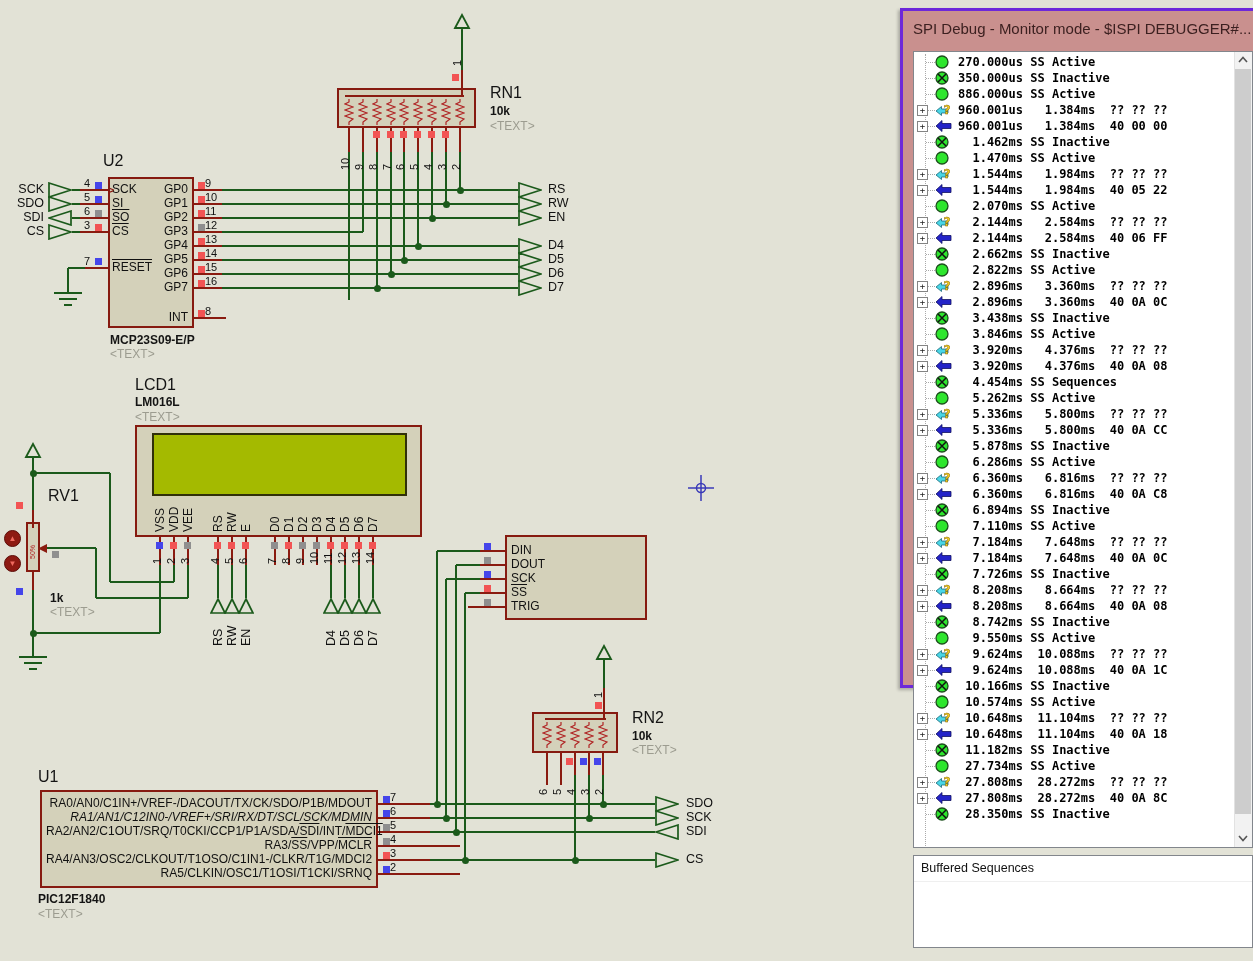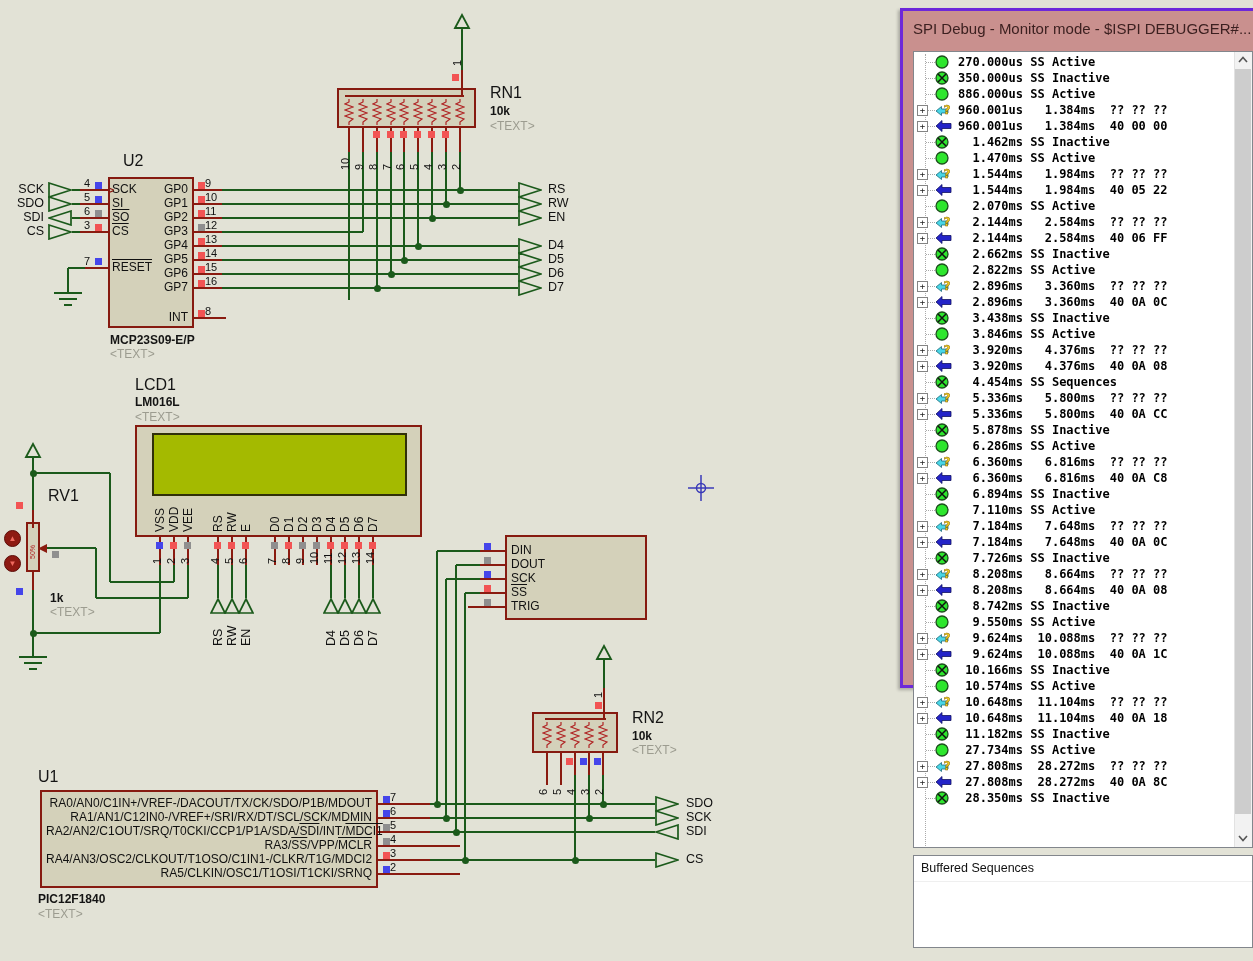--- a/index.html
+++ b/index.html
@@ -58,21 +58,21 @@
   #bufpanel{position:absolute;left:10px;top:844px;width:340px;height:93px;background:#fff;
             border:1px solid #82868c;box-sizing:border-box}
   #bufhdr{position:absolute;left:7px;top:5px;font-size:12.5px;color:#111}
   #bufsep{position:absolute;left:0;top:25px;width:100%;border-top:1px solid #efefef}
 </style>
 </head>
 <body>
 
 <div id="canvas">
 
-  <div class="ref" style="left:123px;top:152px">U2</div>
+  <div class="ref" style="left:103px;top:152px">U2</div>
   <div class="body" style="left:108px;top:177px;width:86px;height:151px"></div>
   <div class="val" style="left:110px;top:333px">MCP23S09-E/P</div>
   <div class="txt" style="left:110px;top:347px">&lt;TEXT&gt;</div>
   <div class="pinnum" style="left:108px;top:184px;color:#8a1b10;font-weight:bold">&gt;</div>
 
   <div class="body" style="left:337px;top:88px;width:139px;height:40px"></div>
   <div class="ref" style="left:490px;top:84px">RN1</div>
   <div class="val" style="left:490px;top:104px">10k</div>
   <div class="txt" style="left:490px;top:119px">&lt;TEXT&gt;</div>
 
@@ -518,21 +518,21 @@
     <div class="pinname" style="left: 511px; top: 543px;">DIN</div>
     <div class="pinname" style="left: 511px; top: 557px;">DOUT</div>
     <div class="pinname" style="left: 511px; top: 571px;">SCK</div>
     <div class="pinname" style="left: 511px; top: 585px;"><span class="ov">SS</span></div>
     <div class="pinname" style="left: 511px; top: 599px;">TRIG</div>
     <svg width="9" height="9" style="position: absolute; left: 38px; top: 544px;">
       <polygon points="9,0 0,4.5 9,9" fill="#8a1b10"></polygon>
     </svg>
     <div class="u1row" style="top: 796px;"><span>RA0/AN0/C1IN+/VREF-/DACOUT/TX/CK/SDO/P1B/MDOUT</span></div>
     <div class="pinnum" style="left: 390px; top: 791px;">7</div>
-    <div class="u1row" style="top: 810px;"><span>RA1/AN1/C12IN0-/VREF+/SRI/RX/DT/SCL/SCK/MDMIN</span></div>
+    <div class="u1row" style="top: 810px; font-style: italic;"><span>RA1/AN1/C12IN0-/VREF+/SRI/RX/DT/SCL/SCK/MDMIN</span></div>
     <div class="pinnum" style="left: 390px; top: 805px;">6</div>
     <div class="u1row" style="top: 824px;"><span>RA2/AN2/C1OUT/SRQ/T0CKI/CCP1/P1A/SDA/</span><span class="ov">SDI</span><span>/INT/</span><span class="ov">MDCI1</span></div>
     <div class="pinnum" style="left: 390px; top: 819px;">5</div>
     <div class="u1row" style="top: 838px;"><span>RA3/</span><span class="ov">SS</span><span>/VPP/</span><span class="ov">MCLR</span></div>
     <div class="pinnum" style="left: 390px; top: 833px;">4</div>
     <div class="u1row" style="top: 852px;"><span>RA4/AN3/OSC2/CLKOUT/T1OSO/C1IN1-/CLKR/T1G/MDCI2</span></div>
     <div class="pinnum" style="left: 390px; top: 847px;">3</div>
     <div class="u1row" style="top: 866px;"><span>RA5/CLKIN/OSC1/T1OSI/T1CKI/SRNQ</span></div>
     <div class="pinnum" style="left: 390px; top: 861px;">2</div>
   </div>
@@ -704,20 +704,27 @@
             </svg></span>
           <span class="t">  3.920ms   4.376ms  40 0A 08</span>
         </div>
         <div class="row">
           <div class="hdot"></div>
           <span class="icon"><svg width="14" height="14">
               <circle cx="7" cy="7" r="6" fill="#2de62d" stroke="#1c4f1c" stroke-width="1.3"></circle>
               <path d="M3 3 L11 11 M11 3 L3 11" stroke="#111" stroke-width="1.5"></path>
             </svg></span>
           <span class="t">  4.454ms SS Sequences</span>
+        </div>
+        <div class="row">
+          <div class="hdot"></div>
+          <span class="icon"><svg width="14" height="14">
+              <circle cx="7" cy="7" r="6" fill="#2de62d" stroke="#1c4f1c" stroke-width="1.3"></circle>
+            </svg></span>
+          <span class="t">  5.262ms SS Active</span>
         </div>
         <div class="row">
           <div class="hdot"></div>
           <div class="exp">+</div>
           <span class="icon"><svg width="18" height="14">
               <path d="M13 6 H6.5 V3.5 L1 8 L6.5 12.5 V10 H13 Z" fill="#49d6e6" stroke="#1a6a7a" stroke-width="0.8"></path>
               <text x="8.5" y="10.5" font-size="12" font-weight="bold" fill="#f2cb1d" stroke="#806000" stroke-width="0.45" font-family="DejaVu Sans, sans-serif">?</text>
             </svg></span>
           <span class="t">  5.336ms   5.800ms  ?? ?? ??</span>
         </div>

